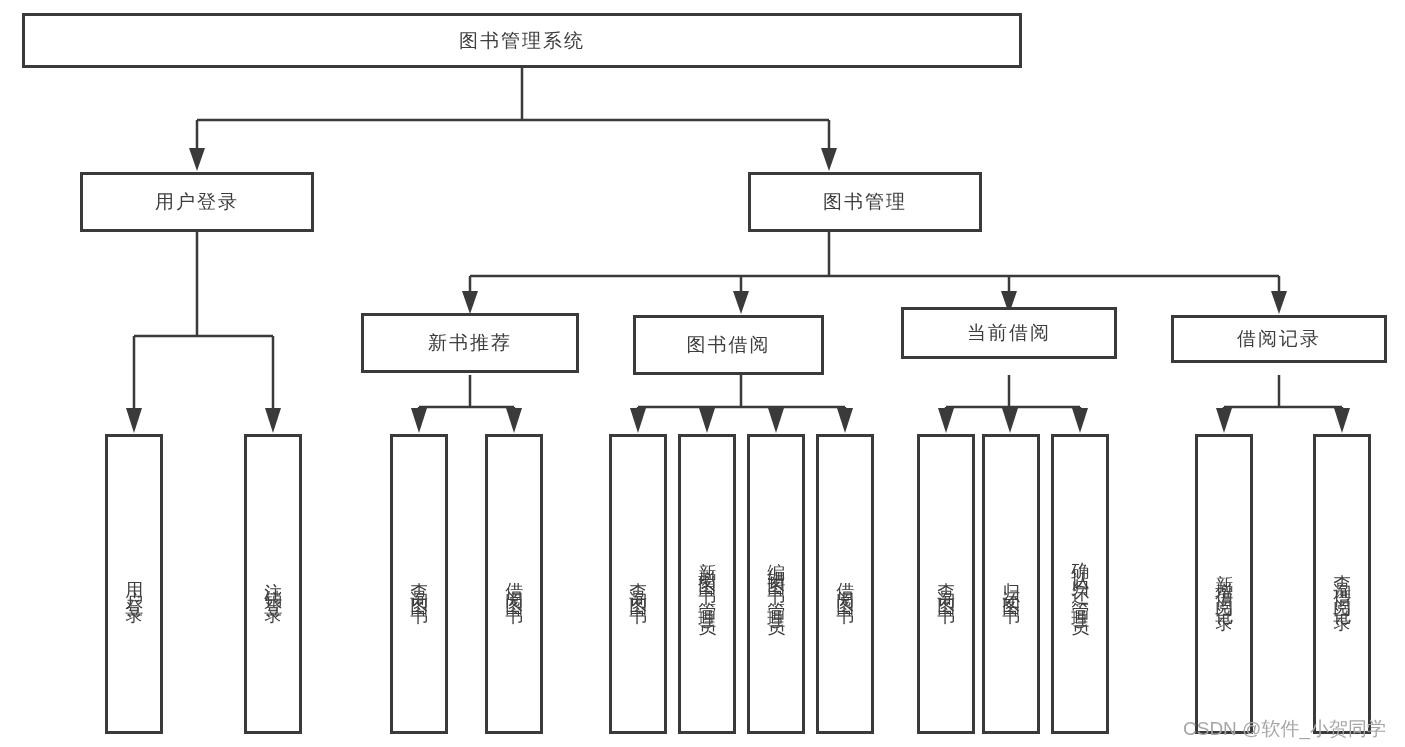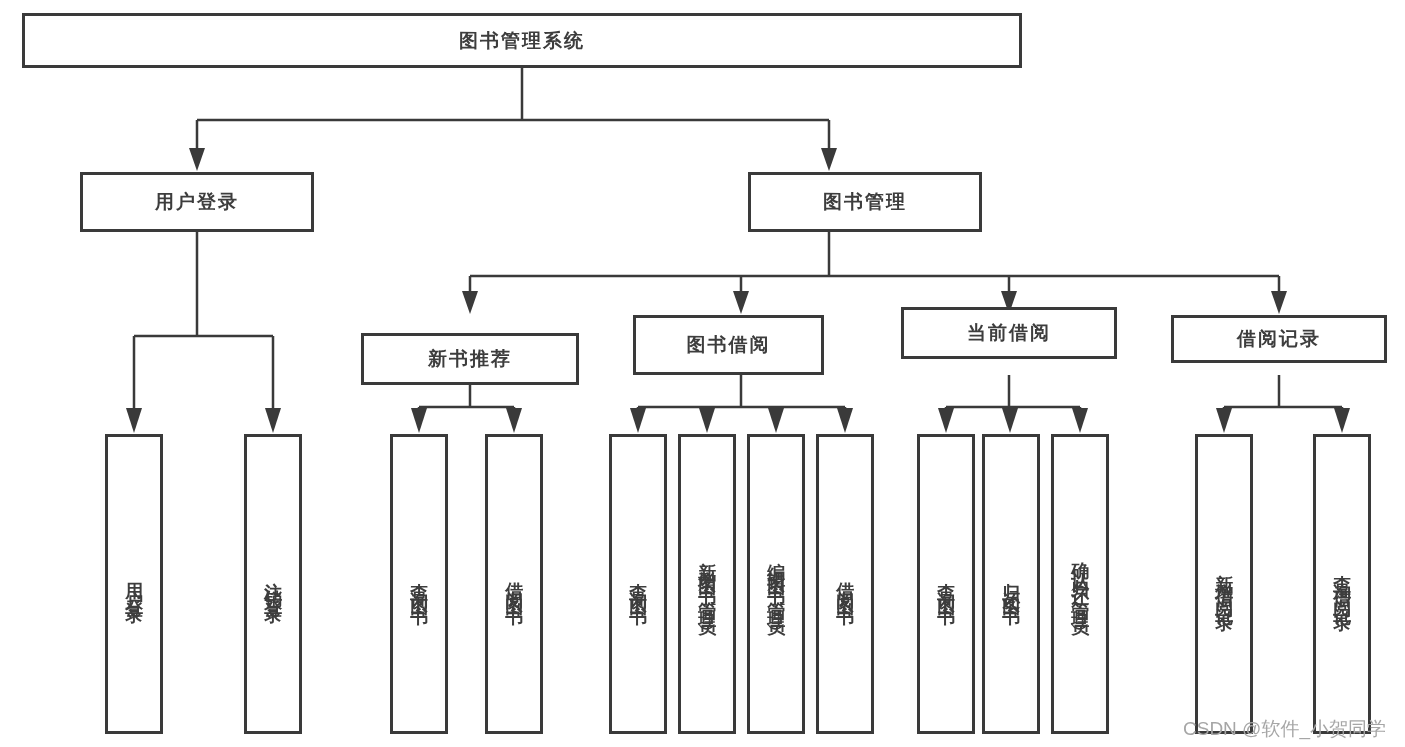--- a/index.html
+++ b/index.html
@@ -23,21 +23,20 @@
   }
   .box {
     position: absolute;
     box-sizing: border-box;
     border: 3px solid #3a3a3a;
     background: #ffffff;
     display: flex;
     align-items: center;
     justify-content: center;
     z-index: 2;
-    font-weight: bold;
   }
   .hlabel {
     font-size: 19px;
     color: #3d3d3d;
     letter-spacing: 2px;
     white-space: nowrap;
   }
   .vbox {
     top: 434px;
     height: 300px;
@@ -119,21 +118,21 @@
     <span class="hlabel">图书管理系统</span>
   </div>
 
   <div class="box" style="left:80px;top:172px;width:234px;height:60px">
     <span class="hlabel">用户登录</span>
   </div>
   <div class="box" style="left:748px;top:172px;width:234px;height:60px">
     <span class="hlabel">图书管理</span>
   </div>
 
-  <div class="box" style="left:361px;top:333px;width:218px;height:52px">
+  <div class="box" style="left:361px;top:313px;width:218px;height:60px">
     <span class="hlabel">新书推荐</span>
   </div>
   <div class="box" style="left:633px;top:315px;width:191px;height:60px">
     <span class="hlabel">图书借阅</span>
   </div>
   <div class="box" style="left:901px;top:307px;width:216px;height:52px">
     <span class="hlabel">当前借阅</span>
   </div>
   <div class="box" style="left:1171px;top:315px;width:216px;height:48px">
     <span class="hlabel">借阅记录</span>

